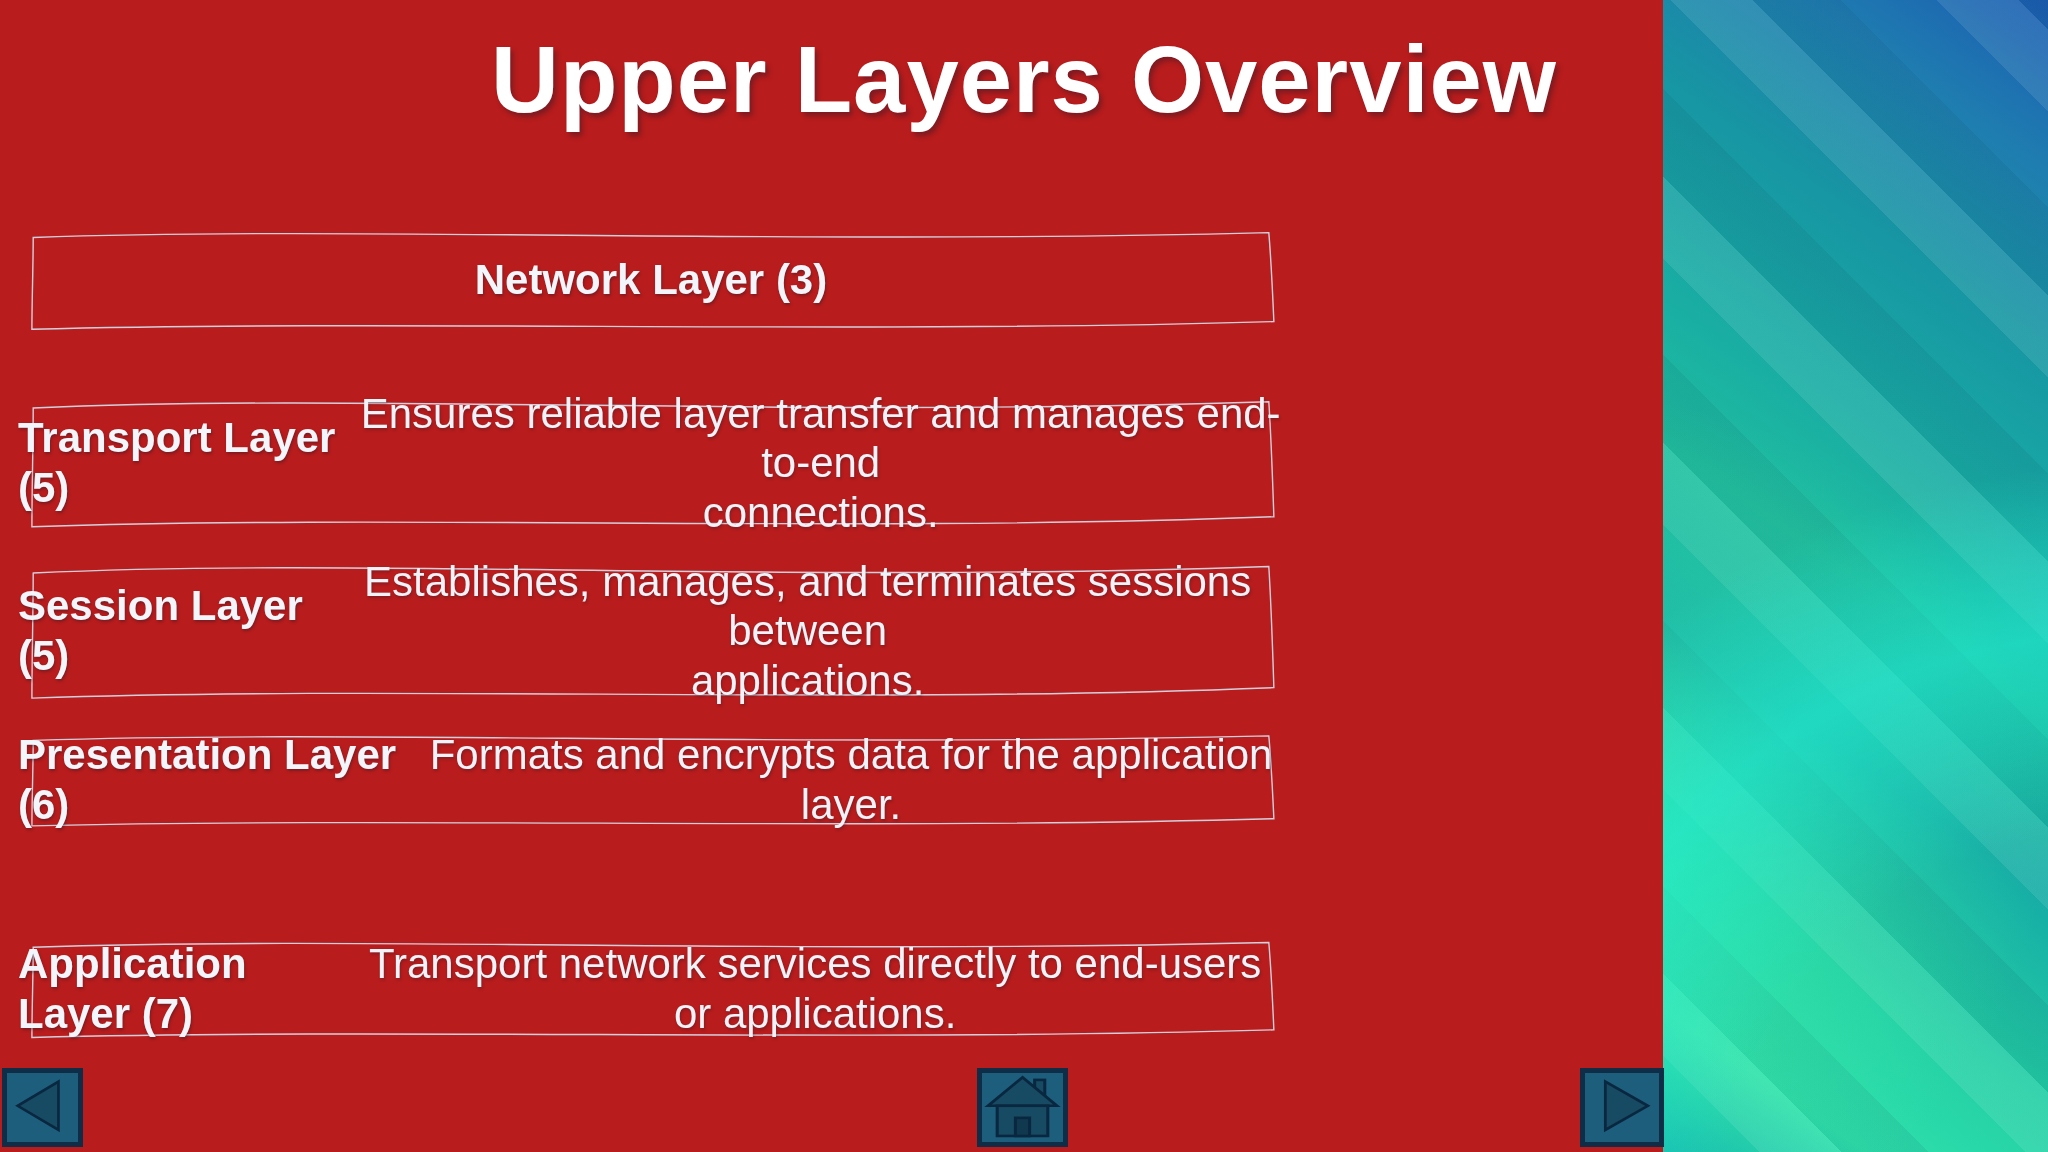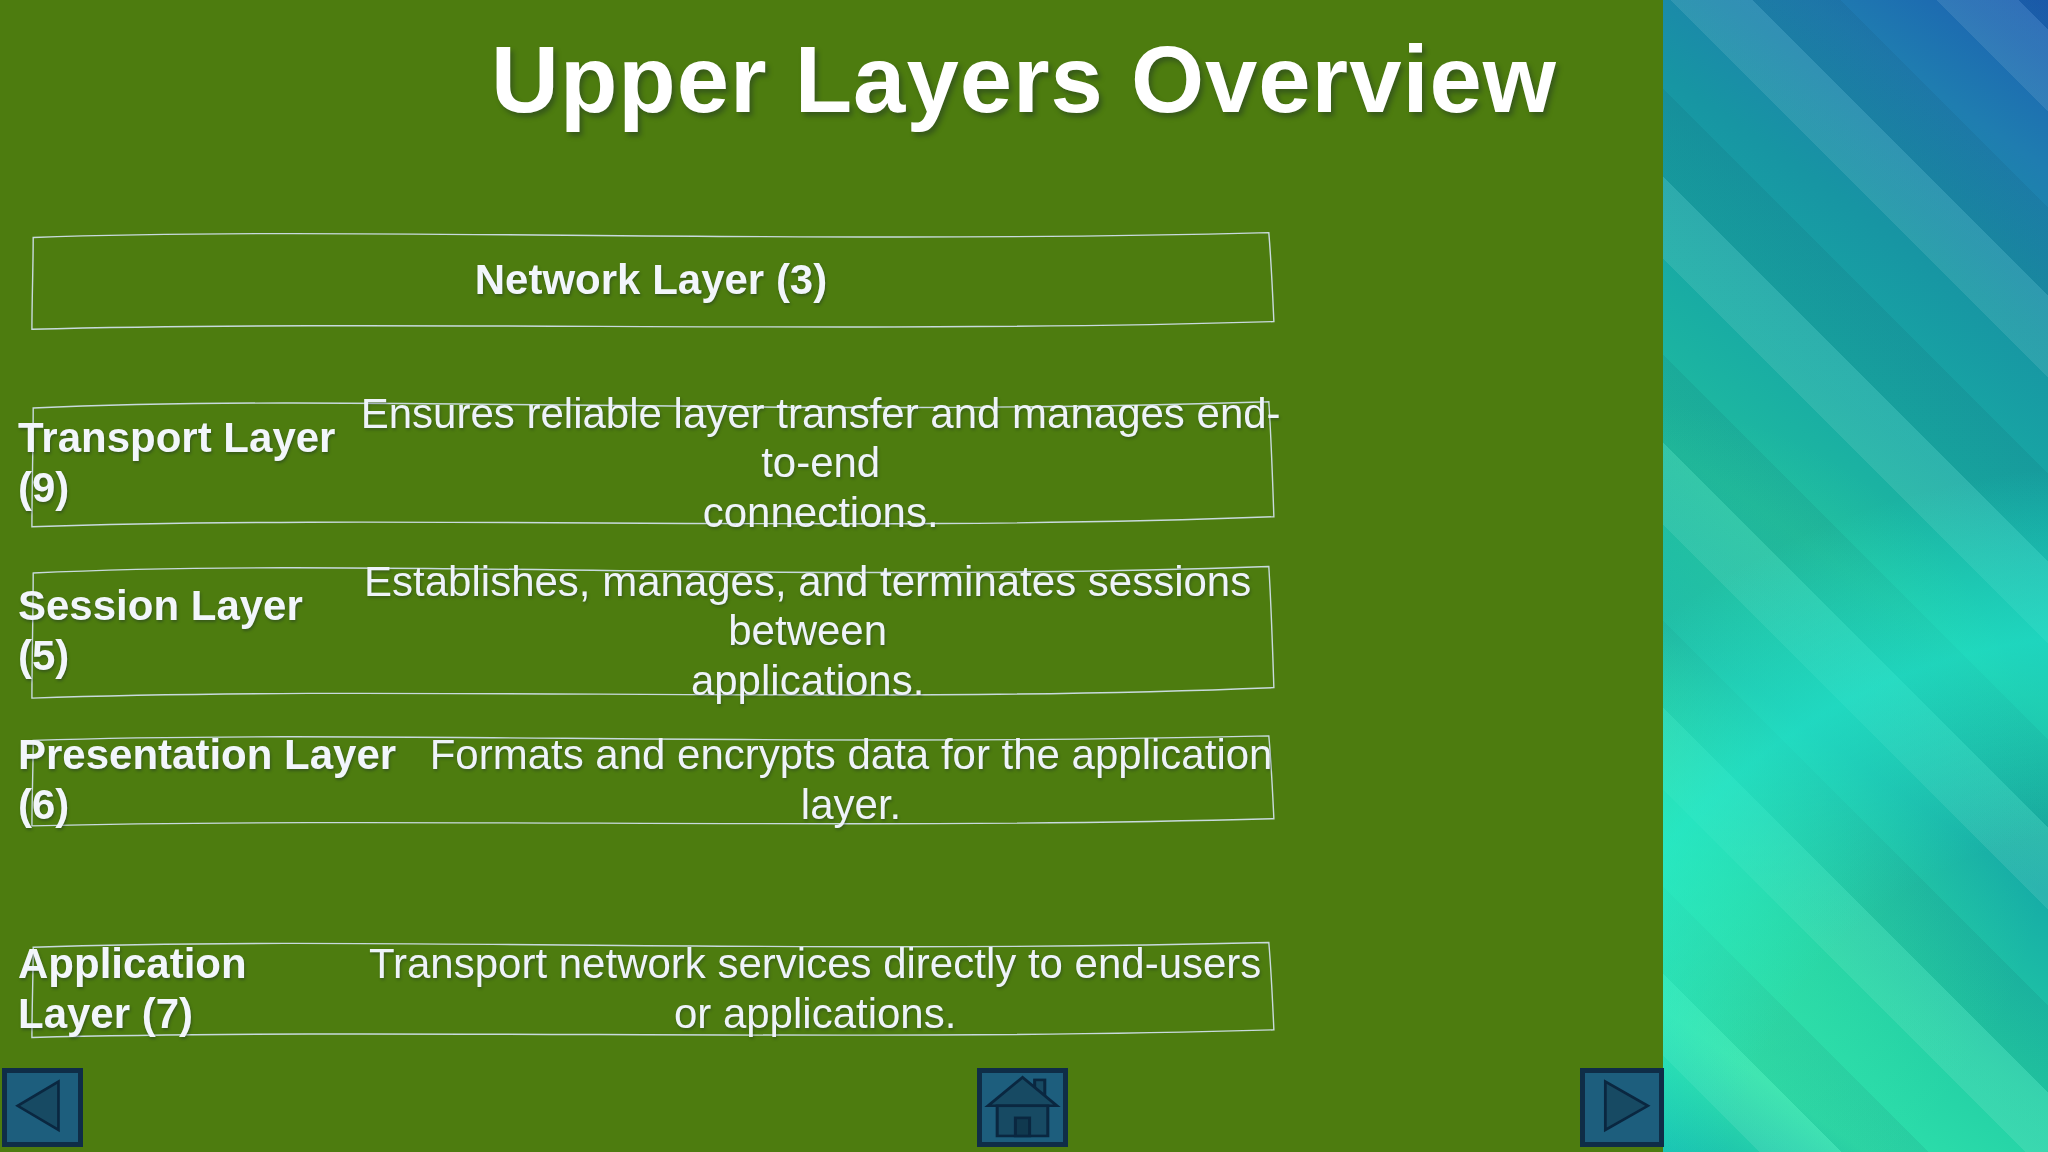--- a/index.html
+++ b/index.html
@@ -1,20 +1,20 @@
 <!DOCTYPE html>
 <html><head>
 <meta charset="utf-8">
 <style>
   html,body{margin:0;padding:0;background:#222;}
   #stage{
     position:relative;
     width:2048px;height:1152px;
     overflow:hidden;
-    background:#4d7c0f;
+    background:#b91c1c;
     font-family:"Liberation Sans", sans-serif;
   }
 
   
   .slide-title{
     position:absolute;left:0;top:28px;width:2048px;
     text-align:center;
     font-size:94px;font-weight:700;color:#ffffff;
     letter-spacing:1px;
     text-shadow:3px 4px 5px rgba(15,25,45,.35);
@@ -92,21 +92,21 @@
       <div class="layer-box box1">
       <svg class="box-outline" viewBox="0 0 1000 120" preserveAspectRatio="none">
         <path class="wave" vector-effect="non-scaling-stroke" d="M 12 16 C 270 4, 600 24, 988 11 C 990 42, 991 74, 992 103 C 660 116, 310 101, 11 111 C 11 79, 12 47, 12 16 Z"></path>
       </svg>
       <div class="box-heading">Network Layer (3)</div>
     </div>
       <div class="layer-box box2">
       <svg class="box-outline" viewBox="0 0 1000 120" preserveAspectRatio="none">
         <path class="wave" vector-effect="non-scaling-stroke" d="M 12 16 C 270 4, 600 24, 988 11 C 990 42, 991 74, 992 103 C 660 116, 310 101, 11 111 C 11 79, 12 47, 12 16 Z"></path>
       </svg>
-      <div class="box-heading">Transport Layer (9)</div>
+      <div class="box-heading">Transport Layer (5)</div>
       <div class="box-body">
           <div class="line">Ensures reliable layer transfer and manages end-to-end</div>
           <div class="line">connections.</div>
         </div>
     </div>
       <div class="layer-box box3">
       <svg class="box-outline" viewBox="0 0 1000 120" preserveAspectRatio="none">
         <path class="wave" vector-effect="non-scaling-stroke" d="M 12 16 C 270 4, 600 24, 988 11 C 990 42, 991 74, 992 103 C 660 116, 310 101, 11 111 C 11 79, 12 47, 12 16 Z"></path>
       </svg>
       <div class="box-heading">Session Layer (5)</div>

